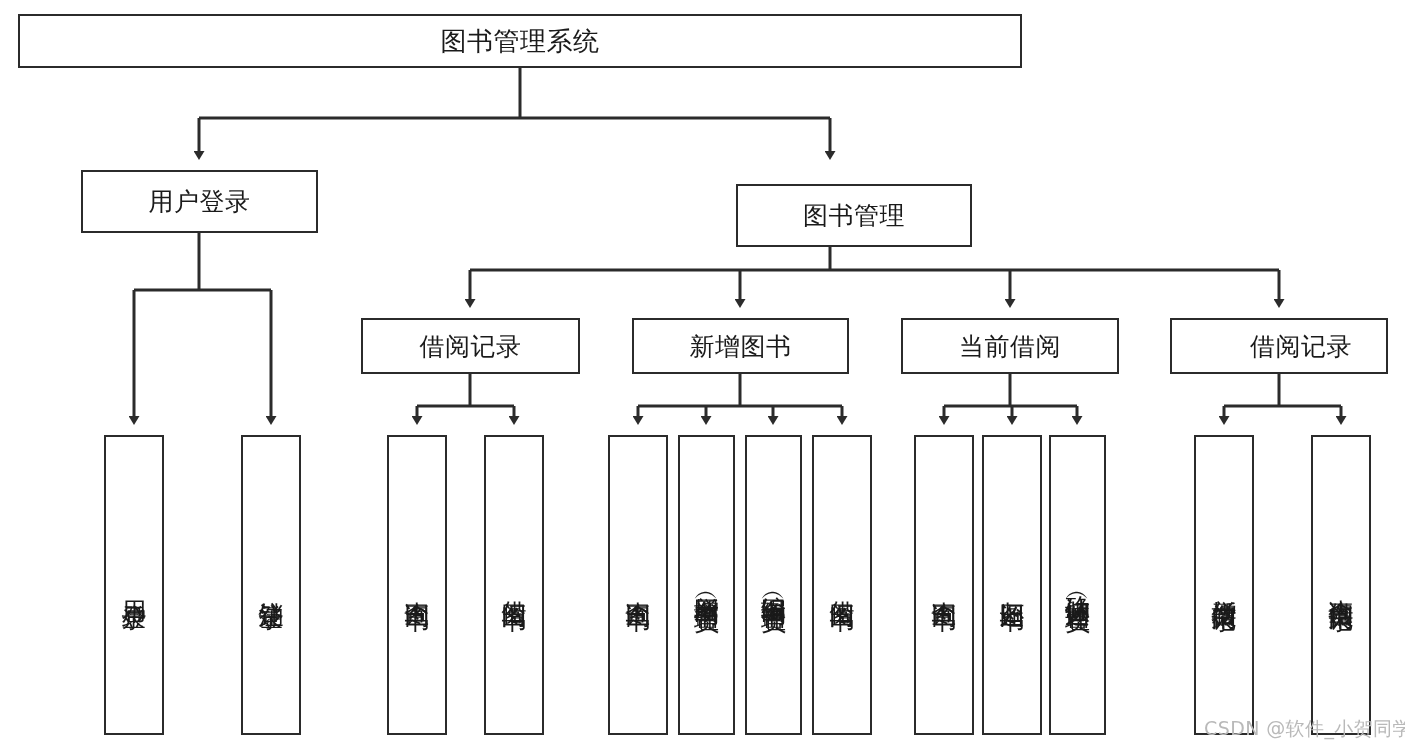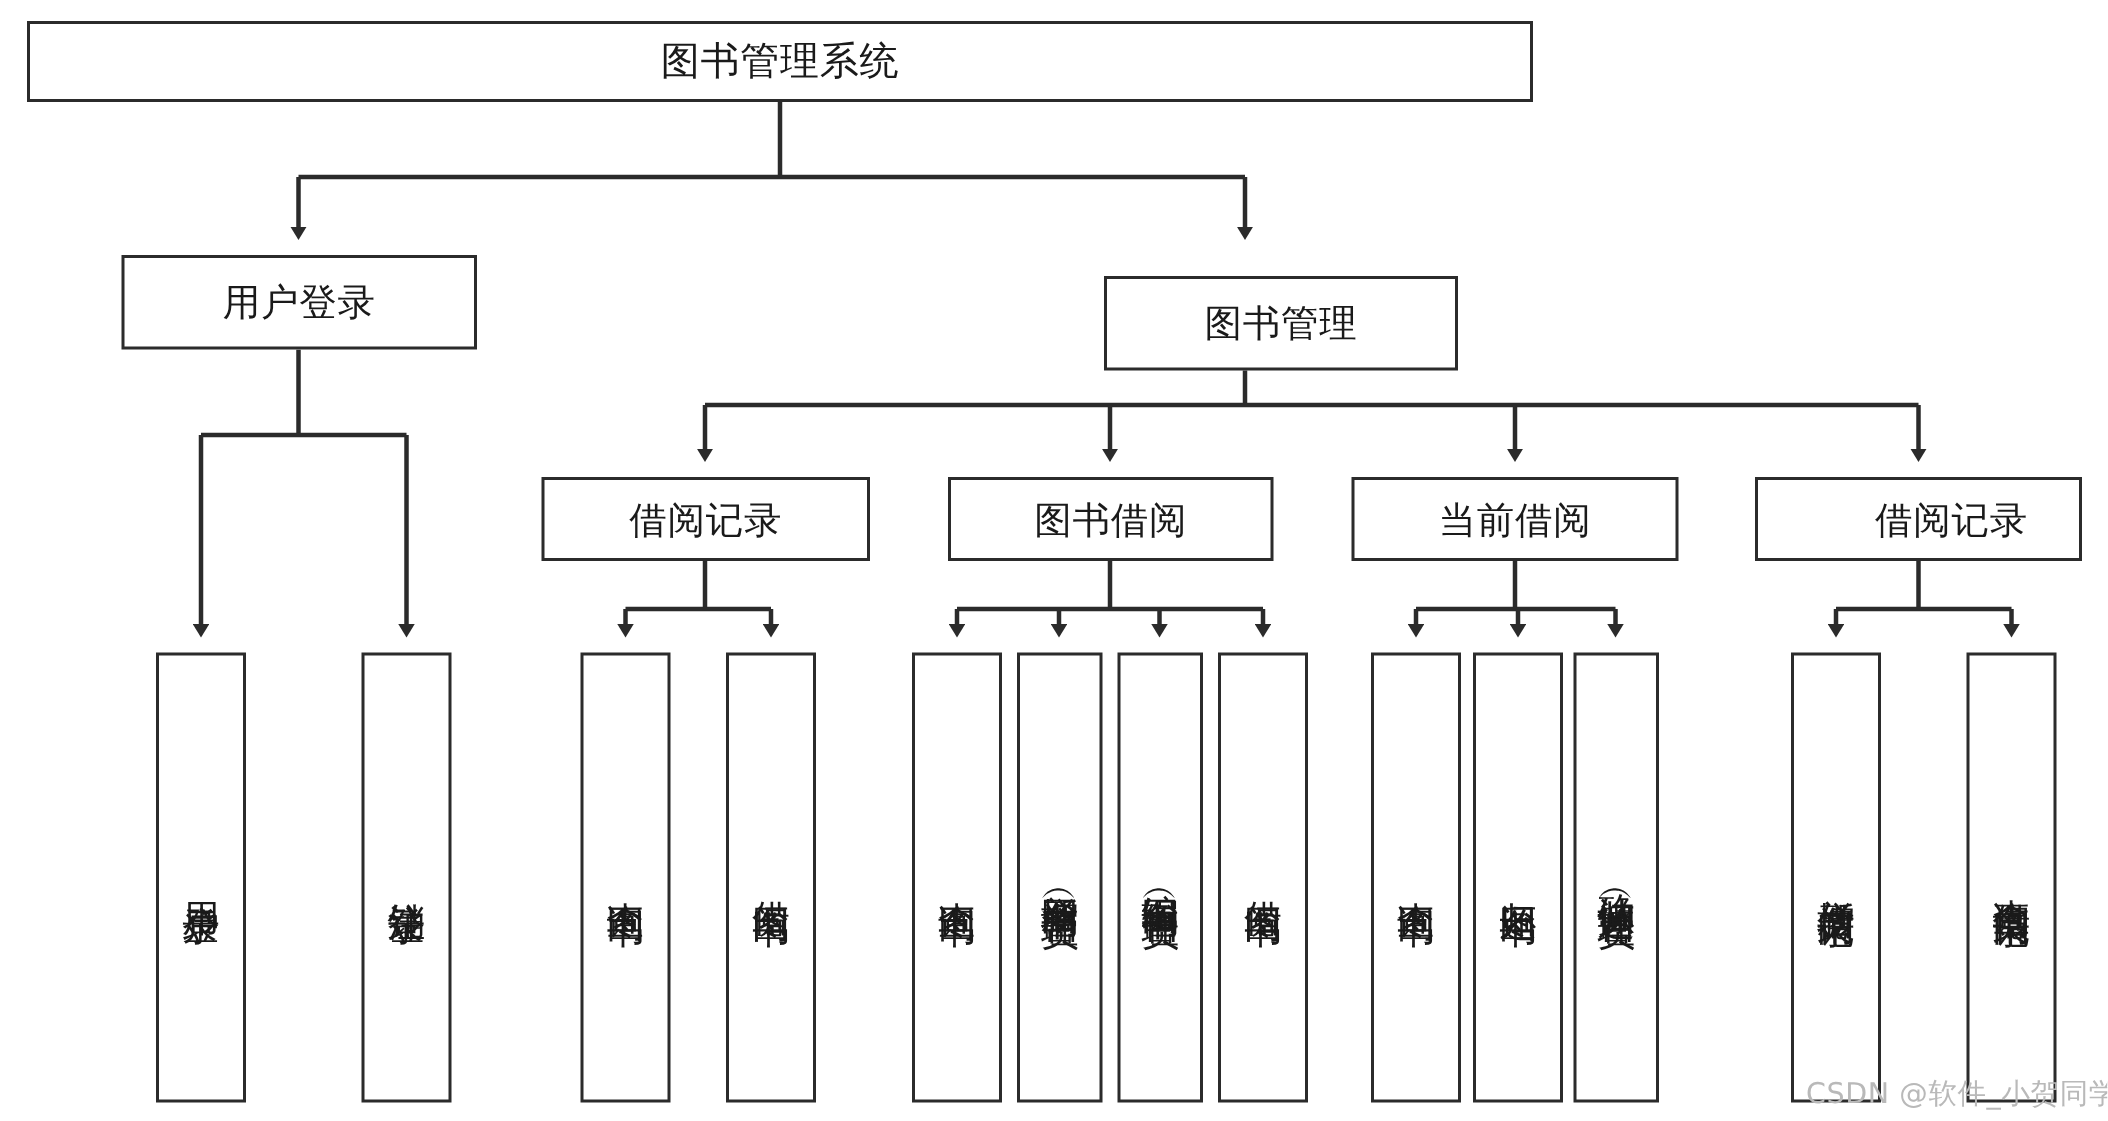--- a/index.html
+++ b/index.html
@@ -137,21 +137,21 @@
     <span class="node-label">用户登录</span>
   </div>
   <div class="node horiz" style="left:712px; top:184px; width:236px; height:63px;margin-left:24px;">
     <span class="node-label">图书管理</span>
   </div>
 
   <div class="node horiz" style="left:361px; top:318px; width:219px; height:56px;">
     <span class="node-label">借阅记录</span>
   </div>
   <div class="node horiz" style="left:632px; top:318px; width:217px; height:56px;">
-    <span class="node-label">图书借阅</span>
+    <span class="node-label">新增图书</span>
   </div>
   <div class="node horiz" style="left:901px; top:318px; width:218px; height:56px;">
     <span class="node-label">当前借阅</span>
   </div>
   <div class="node horiz" style="left:1170px; top:318px; width:218px; height:56px;padding-left:44px;">
     <span class="node-label">借阅记录</span>
   </div>
 
   <div class="node vert" style="left:104px; top:435px; width:60px; height:300px;">
     <span class="node-label">用户登录</span>

